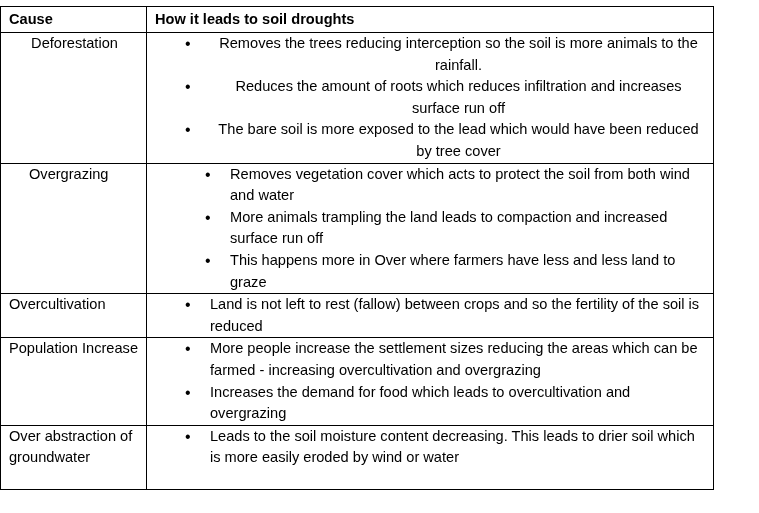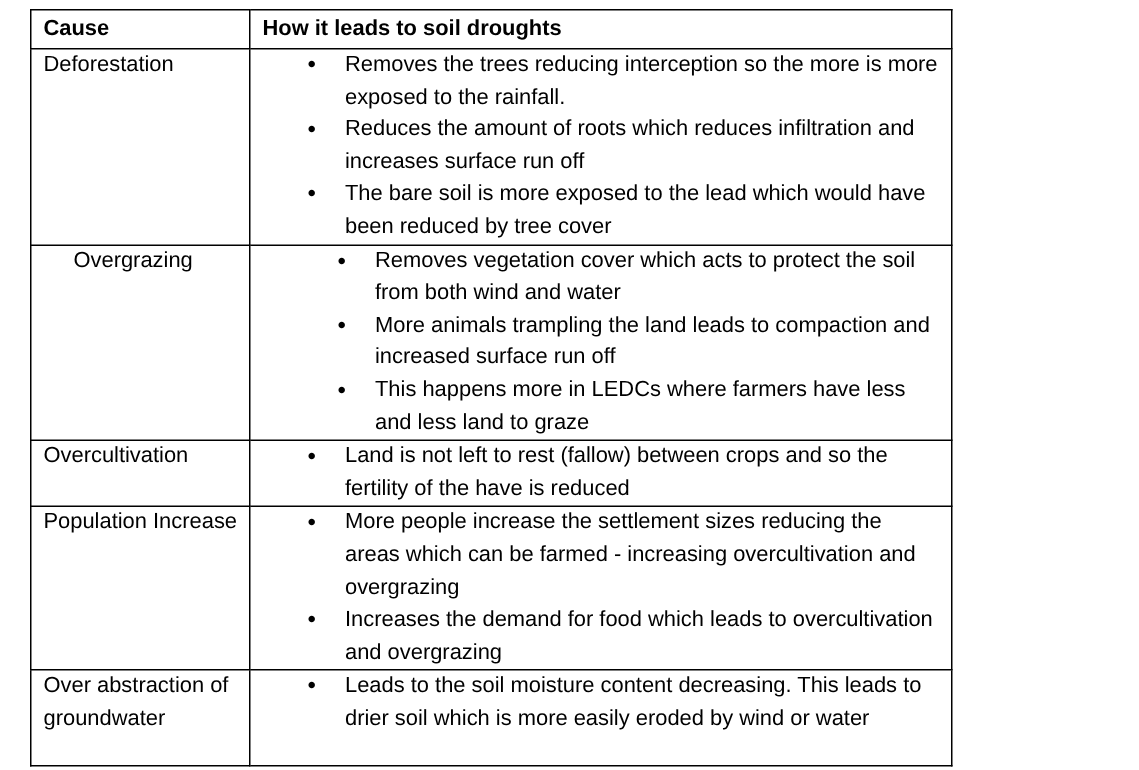--- a/index.html
+++ b/index.html
@@ -1,26 +1,26 @@
 <!DOCTYPE html>
 <html><head>
   <meta charset="utf-8">
   <style>
     html, body { margin: 0; padding: 0; background: #ffffff; }
     body { width: 759px; height: 513px; position: relative; overflow: hidden;
            font-family: "Liberation Sans", "DejaVu Sans", sans-serif; color: #000; }
-    table.erosion { position: absolute; left: 20px; top: 6px; width: 615px;
+    table.erosion { position: absolute; left: 0; top: 6px; width: 714px;
       border-collapse: collapse; table-layout: fixed; font-size: 14.6px; line-height: 21.6px; }
     table.erosion td, table.erosion th { border: 1px solid #000; vertical-align: top; padding: 0 6px 0 8px; }
     table.erosion th { font-weight: bold; text-align: left; height: 25px; line-height: 24px; }
     col.c1 { width: 146px; }
     ul.pts { margin: 0; padding: 0 0 0 0; list-style: none; }
     ul.pts li { position: relative; padding-left: 55px; }
     ul.pts li::before { content: "\2022"; position: absolute; left: 30px; top: 0; font-size: 16px; }
-    tr.r-defor td { height: 129px; }
+    tr.r-defor td { height: 129px; text-align: center; }
     tr.r-overg td { height: 107px; padding-left: 28px; }
     tr.r-overc td { height: 43px; margin-left: 16px; }
     tr.r-pop td { height: 86px; }
     tr.r-abs td { height: 63px; margin-left: 32px; }
     tr.r-clim td { height: 43px; }
   </style>
 </head>
 <body>
 
 <table class="erosion">
@@ -32,41 +32,41 @@
     <tr>
       <th>Cause</th>
       <th>How it leads to soil droughts</th>
     </tr>
   </thead>
   <tbody>
     <tr class="r-defor">
       <td>Deforestation</td>
       <td>
         <ul class="pts">
-          <li>Removes the trees reducing interception so the more is more exposed to the rainfall.</li>
+          <li>Removes the trees reducing interception so the soil is more animals to the rainfall.</li>
           <li>Reduces the amount of roots which reduces infiltration and increases surface run off</li>
           <li>The bare soil is more exposed to the lead which would have been reduced by tree cover</li>
         </ul>
       </td>
     </tr>
     <tr class="r-overg">
       <td>Overgrazing</td>
       <td>
         <ul class="pts">
           <li>Removes vegetation cover which acts to protect the soil from both wind and water</li>
           <li>More animals trampling the land leads to compaction and increased surface run off</li>
-          <li>This happens more in LEDCs where farmers have less and less land to graze</li>
+          <li>This happens more in Over where farmers have less and less land to graze</li>
         </ul>
       </td>
     </tr>
     <tr class="r-overc">
       <td>Overcultivation</td>
       <td>
         <ul class="pts">
-          <li>Land is not left to rest (fallow) between crops and so the fertility of the have is reduced</li>
+          <li>Land is not left to rest (fallow) between crops and so the fertility of the soil is reduced</li>
         </ul>
       </td>
     </tr>
     <tr class="r-pop">
       <td>Population Increase</td>
       <td>
         <ul class="pts">
           <li>More people increase the settlement sizes reducing the areas which can be farmed - increasing overcultivation and overgrazing</li>
           <li>Increases the demand for food which leads to overcultivation and overgrazing</li>
         </ul>

